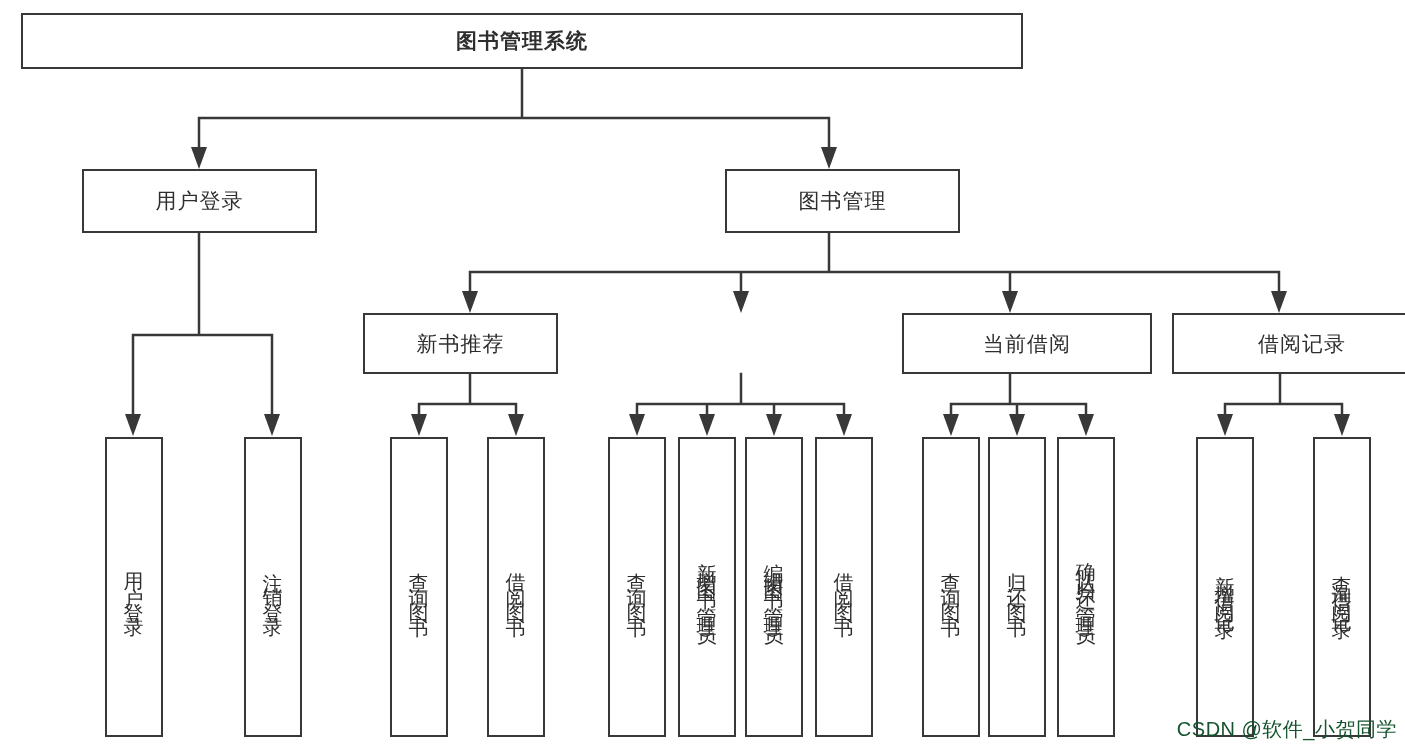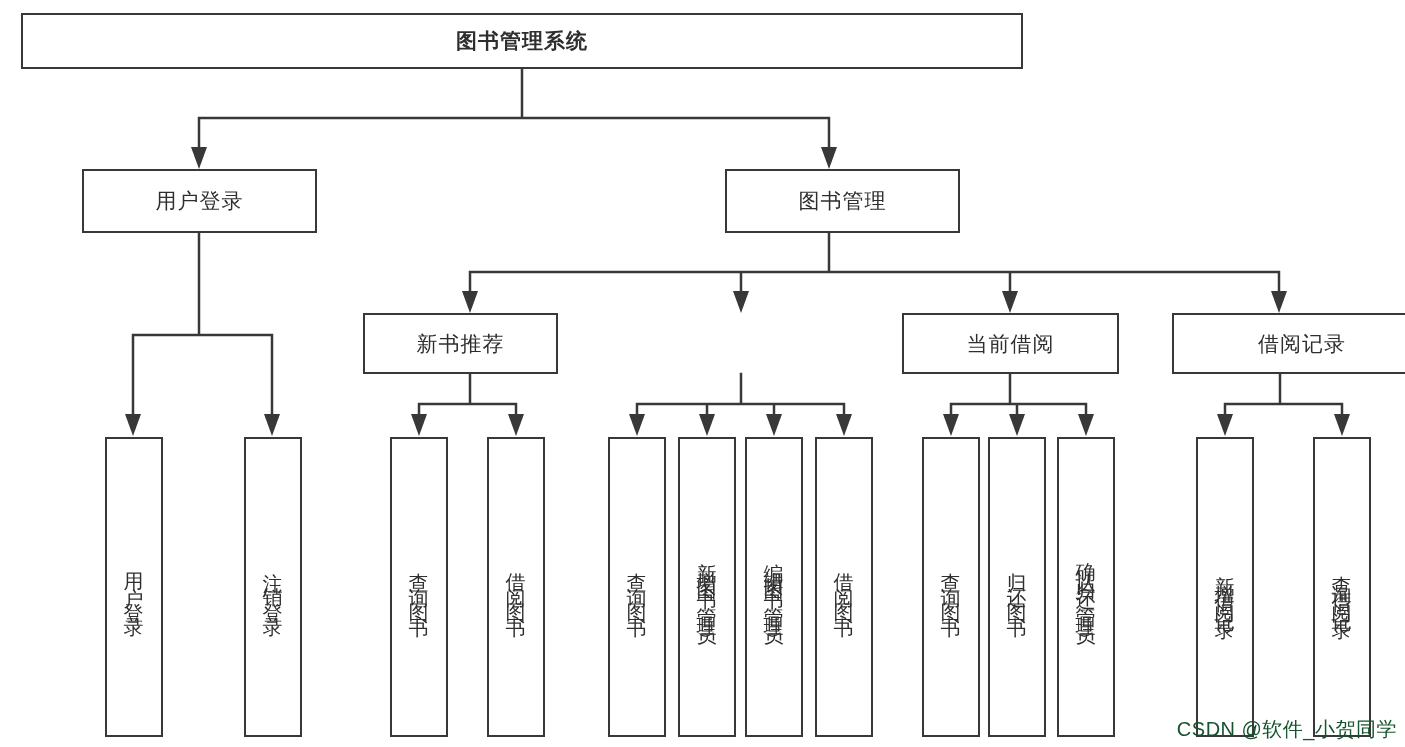--- a/index.html
+++ b/index.html
@@ -93,21 +93,21 @@
   <div class="hbox" style="left:82px; top:169px; width:235px; height:64px;">
     <span class="hlabel">用户登录</span>
   </div>
   <div class="hbox" style="left:712px; top:169px; width:235px; height:64px;margin-left:13px;">
     <span class="hlabel">图书管理</span>
   </div>
 
   <div class="hbox" style="left:363px; top:313px; width:195px; height:61px;">
     <span class="hlabel">新书推荐</span>
   </div>
-  <div class="hbox" style="left:902px; top:313px; width:217px; height:61px;">
+  <div class="hbox" style="left:902px; top:313px; width:250px; height:61px;">
     <span class="hlabel">当前借阅</span>
   </div>
   <div class="hbox" style="left:1172px; top:313px; width:260px; height:61px;">
     <span class="hlabel">借阅记录</span>
   </div>
 
   <div class="vbox" style="left:105px;">
     <span class="vlabel" style="letter-spacing: 15px;">用户登录</span>
   </div>
   <div class="vbox" style="left:244px;">

